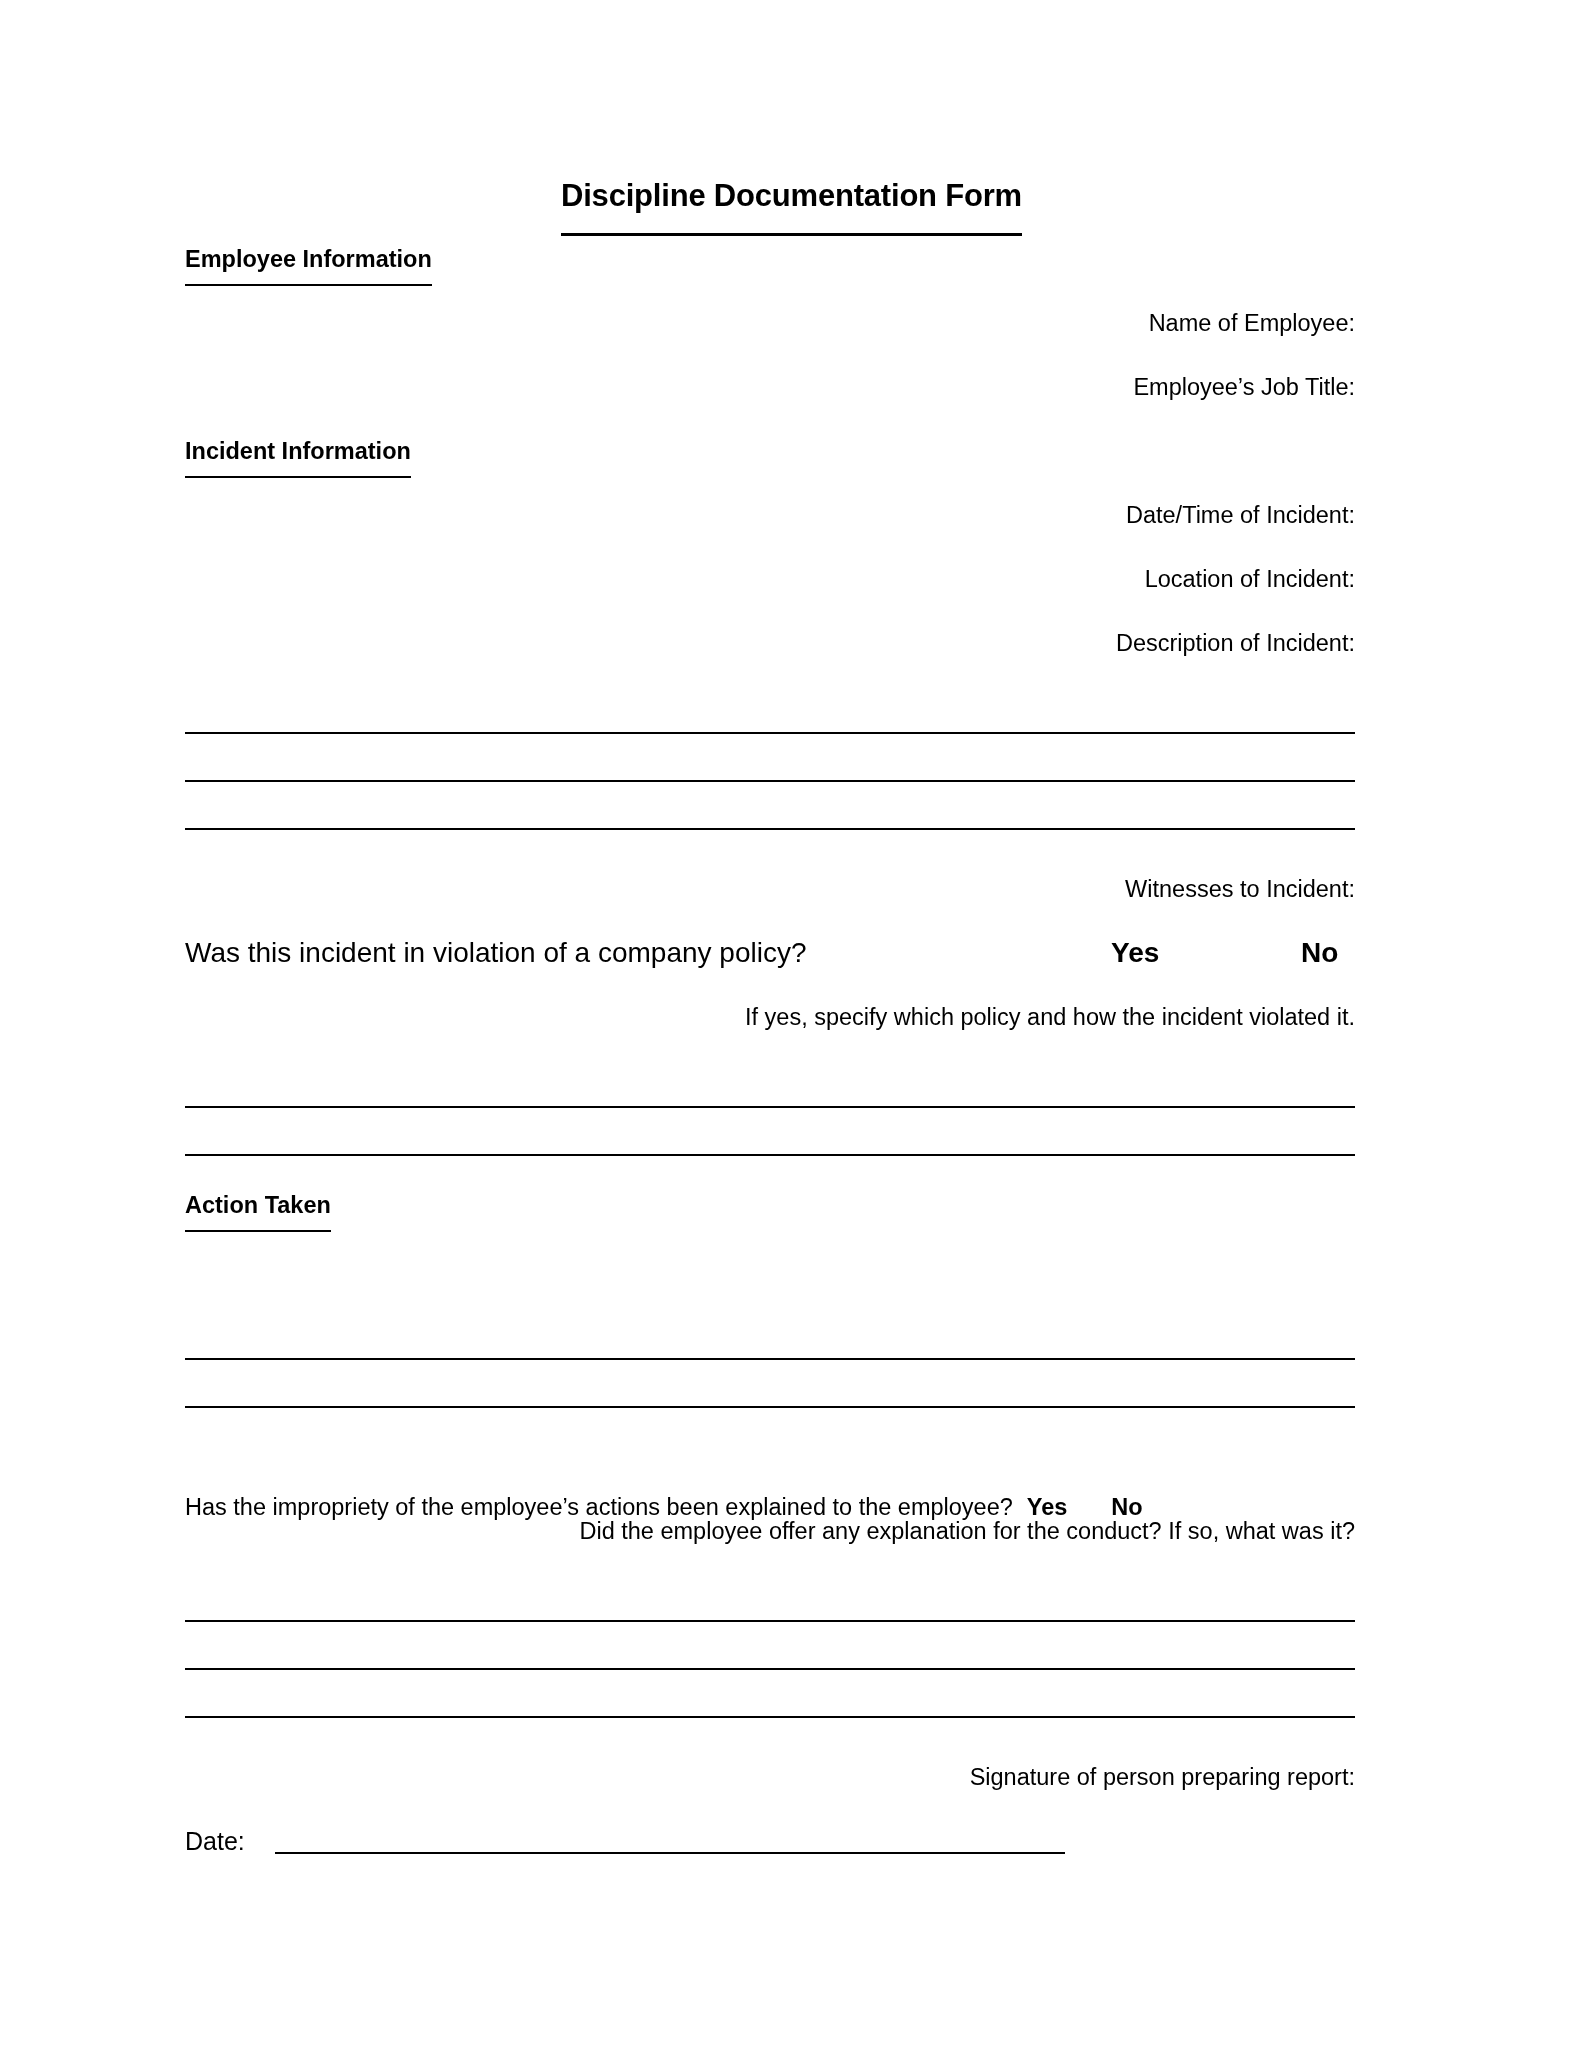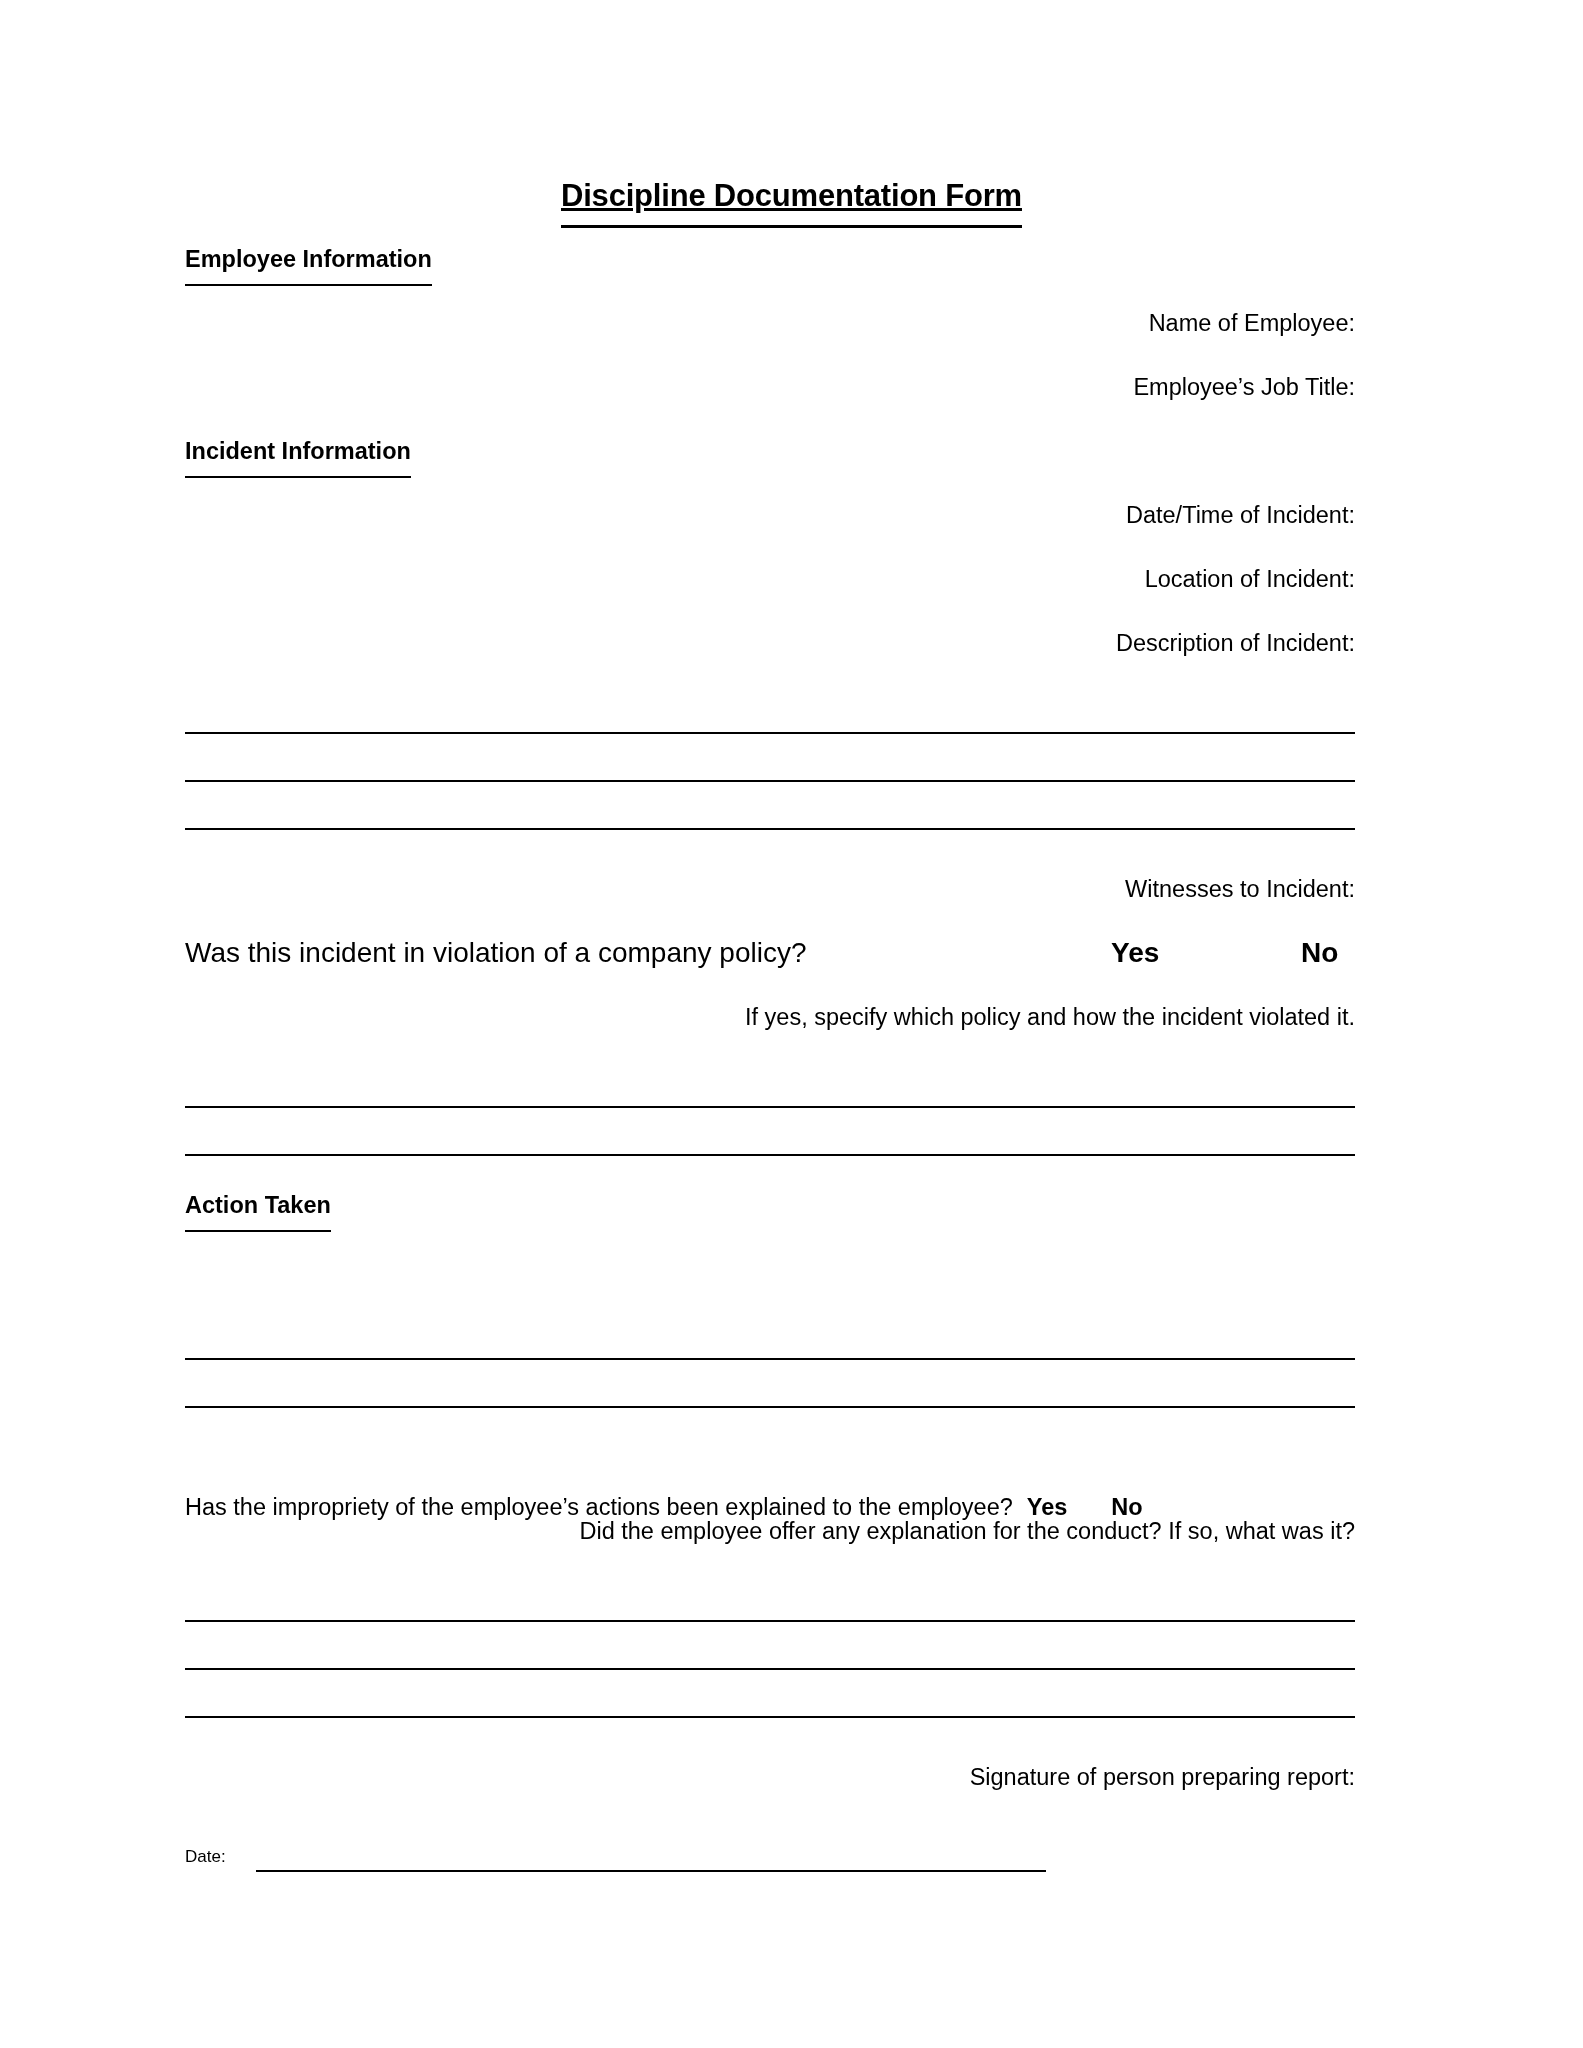--- a/index.html
+++ b/index.html
@@ -28,22 +28,21 @@
     left: 0;
     right: 0;
     top: 178px;
     text-align: center;
     font-size: 31px;
     font-weight: bold;
     letter-spacing: -0.2px;
   }
   .doc-title span {
     border-bottom: 3px solid #000;
-    padding-bottom: 12px;
-    text-decoration: underline;
+    padding-bottom: 20px;
   }
 
   
   .content {
     position: absolute;
     left: 185px;
     top: 0;
     width: 1170px;
   }
 
@@ -119,23 +118,23 @@
   .yn-inline .q { flex: 0 0 auto; margin-top: 40px; }
   .yn-inline .opt {
     font-weight: bold;
     flex: 0 0 auto;
   }
   .yn-inline .gap-a { width: 14px; flex: 0 0 auto; }
   .yn-inline .gap-b { width: 44px; flex: 0 0 auto; }
 
   .date-row {
     display: flex;
-    align-items: center;
-    height: 64px;
-    font-size: 17px;
+    align-items: flex-start;
+    height: 64px;
+    font-size: 25px;
     line-height: 30px;
     white-space: nowrap;
   }
   .date-row .lbl { flex: 0 0 auto; padding-bottom: 2px; }
   .date-row .rule {
     flex: 0 0 790px;
     margin-left: 30px;
     border-bottom: 2.5px solid #000;
     height: 26px;
   }

